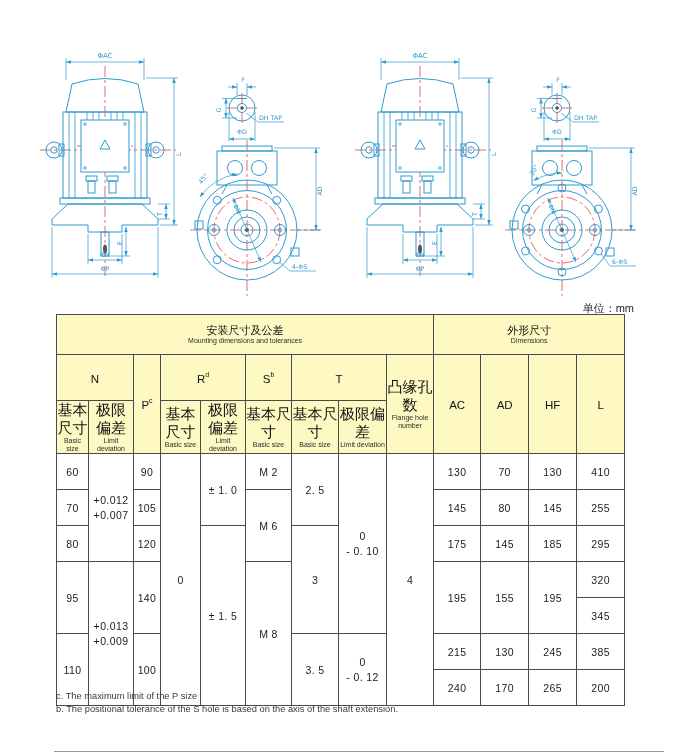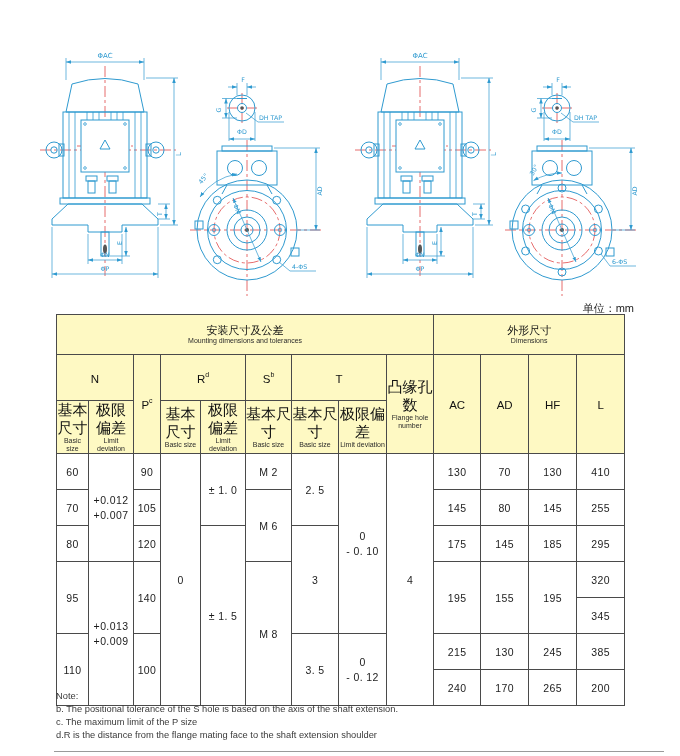--- a/index.html
+++ b/index.html
@@ -426,20 +426,18 @@
       <tr>
         <td>240</td>
         <td>170</td>
         <td>265</td>
         <td>200</td>
       </tr>
     </tbody>
   </table>
 
   <div class="note">
-    <div>Note:</div>
+    <div>c. The maximum limit of the P size</div>
     <div>b. The positional tolerance of the S hole is based on the  axis of the shaft extension.</div>
-    <div>c. The maximum limit of the P size</div>
-    <div>d.R is the distance from the flange mating face to the shaft extension shoulder</div>
   </div>
 
   <div class="bottom-rule"></div>
 </div>
 
 </body></html>

